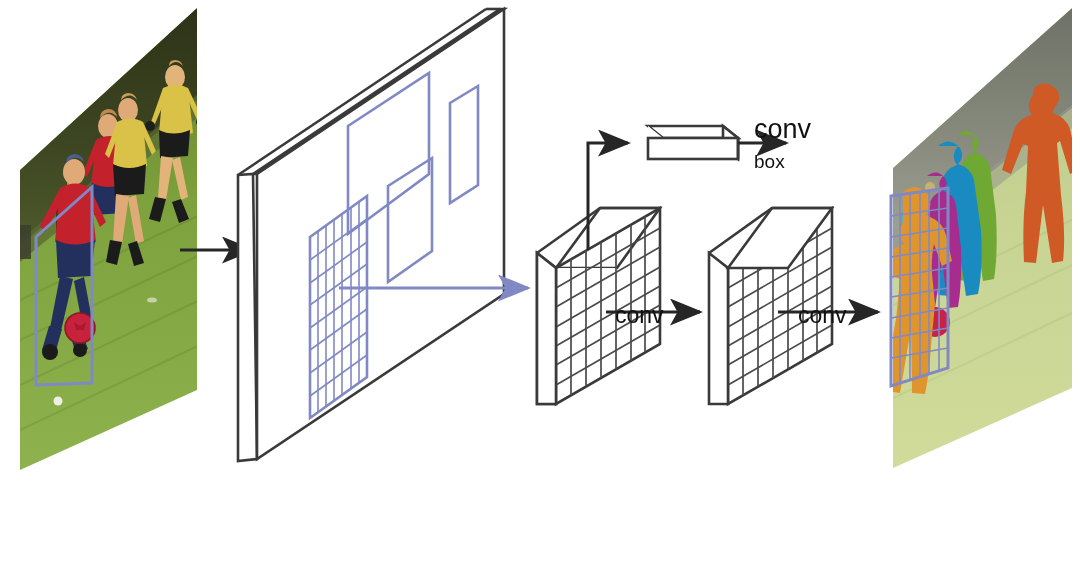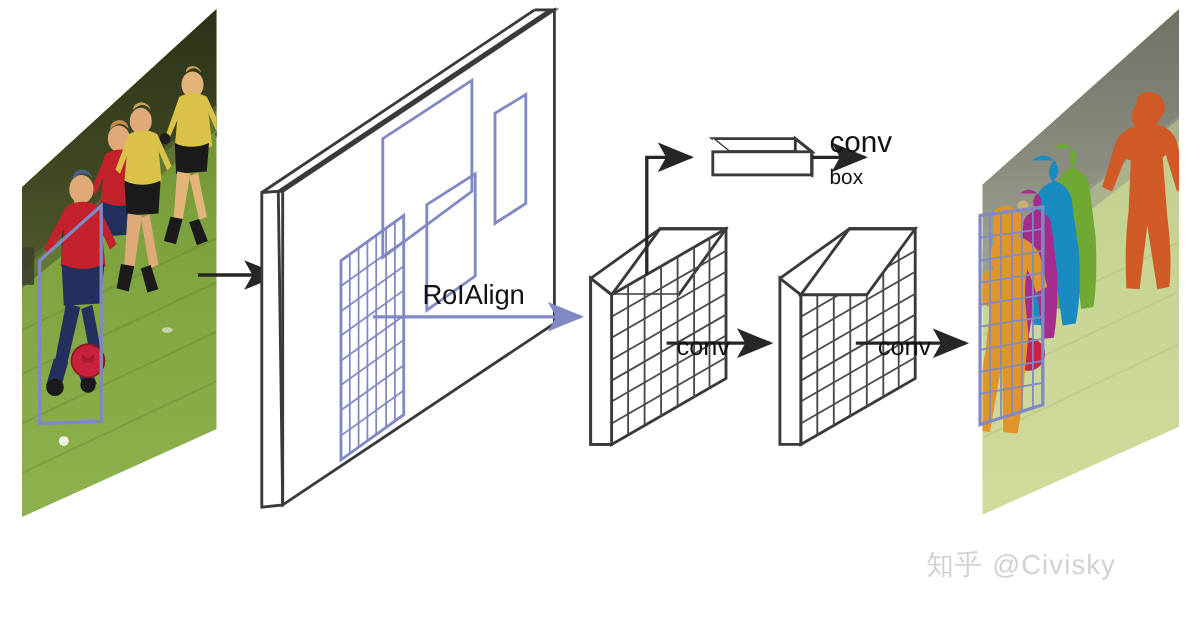--- a/index.html
+++ b/index.html
@@ -347,22 +347,20 @@
         <line x1="891" y1="257" x2="948" y2="248"></line>
         <line x1="891" y1="277" x2="948" y2="268"></line>
         <line x1="891" y1="297" x2="948" y2="288"></line>
         <line x1="891" y1="318" x2="948" y2="308"></line>
         <line x1="891" y1="338" x2="948" y2="328"></line>
         <line x1="891" y1="358" x2="948" y2="348"></line>
       </g>
     </g>
   </svg>
 
-  <div class="lbl lbl-roialign">RoIAlign</div>
   <div class="lbl lbl-class">conv</div>
   <div class="lbl lbl-box">box</div>
   <div class="lbl lbl-conv1">conv</div>
   <div class="lbl lbl-conv2">conv</div>
 
 
-  <div class="wm">知乎 @Civisky</div>
 
 </div>
 
 </body></html>

